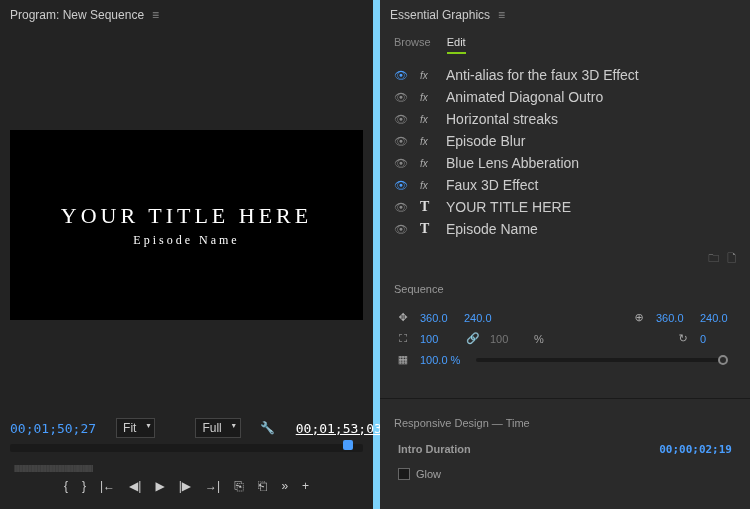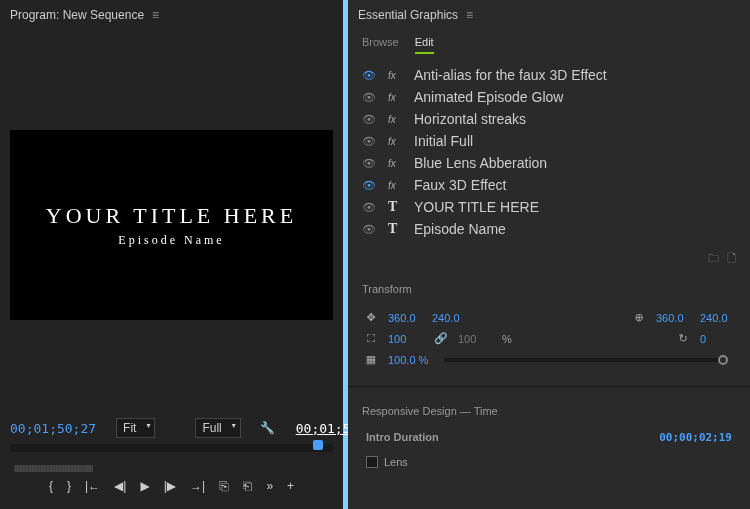--- a/index.html
+++ b/index.html
@@ -1,18 +1,18 @@
 <!DOCTYPE html>
 <html><head>
 <meta charset="utf-8">
 <style>
 * { margin: 0; padding: 0; box-sizing: border-box; font-family: Arial, sans-serif; }
 body { background: #232323; color: #a0a0a0; font-size: 11px; width: 750px; height: 509px; overflow: hidden; }
 .container { display: flex; height: 100%; }
-.left-panel { width: 348px; border-right: 5px solid #7dd3fc; display: flex; flex-direction: column; }
+.left-panel { width: 380px; border-right: 7px solid #7dd3fc; display: flex; flex-direction: column; }
 .right-panel { flex: 1; display: flex; flex-direction: column; background: #2a2a2a; }
 .panel-header { display: flex; align-items: center; padding: 8px 10px; font-size: 12px; color: #ccc; }
 .panel-header .menu-icon { margin-left: 8px; color: #888; }
 .program-monitor { flex: 1; padding: 20px 10px 10px; display: flex; flex-direction: column; }
 .viewport { background: #000; height: 190px; display: flex; flex-direction: column; justify-content: center; align-items: center; margin-top: 80px; }
 .title-text { color: #fff; font-size: 22px; letter-spacing: 4px; font-family: 'Times New Roman', serif; font-weight: 300; }
 .episode-text { color: #fff; font-size: 12px; letter-spacing: 3px; font-family: 'Times New Roman', serif; margin-top: 4px; }
 .transport { padding: 8px 10px; }
 .time-row { display: flex; align-items: center; gap: 20px; margin-bottom: 6px; }
 .timecode-blue { color: #4a9eff; font-size: 13px; font-family: monospace; }
@@ -39,21 +39,21 @@
 .panel-footer-icons { display: flex; justify-content: flex-end; gap: 8px; padding: 6px 14px; color: #888; }
 .section-title { padding: 8px 14px; color: #999; font-size: 11px; }
 .transform-grid { padding: 4px 14px; }
 .tf-row { display: flex; align-items: center; gap: 8px; padding: 4px 0; }
 .tf-icon { width: 18px; color: #aaa; text-align: center; }
 .tf-val { color: #4a9eff; min-width: 36px; }
 .tf-val.grey { color: #777; }
 .tf-spacer { flex: 1; }
 .slider { flex: 1; height: 4px; background: #1a1a1a; border-radius: 2px; position: relative; margin: 0 8px; }
 .slider-handle { position: absolute; right: 0; top: -3px; width: 10px; height: 10px; border: 2px solid #888; border-radius: 50%; background: #2a2a2a; }
-.responsive-section { padding: 10px 14px; border-top: 1px solid #1a1a1a; margin-top: 12px; }
+.responsive-section { padding: 10px 14px; border-top: 1px solid #1a1a1a; margin-top: 24px; }
 .resp-row { display: flex; justify-content: space-between; padding: 6px 4px; font-weight: bold; }
 .resp-label { color: #999; }
 .resp-val { color: #4a9eff; font-family: monospace; }
 .checkbox-row { display: flex; align-items: center; gap: 6px; padding: 6px 4px; }
 .checkbox { width: 12px; height: 12px; border: 1px solid #666; background: #1a1a1a; }
 </style>
 </head>
 <body>
 
 <div class="container">
@@ -110,31 +110,31 @@
     </div>
     <div class="layer-list" id="layer-list">
         <div class="layer-row">
           <span class="eye-icon disabled">👁</span>
           <span class="fx-icon">fx</span>
           <span class="layer-name">Anti-alias for the faux 3D Effect</span>
         </div>
         <div class="layer-row">
           <span class="eye-icon">👁</span>
           <span class="fx-icon">fx</span>
-          <span class="layer-name">Animated Episode Glow</span>
+          <span class="layer-name">Animated Diagonal Outro</span>
         </div>
         <div class="layer-row">
           <span class="eye-icon">👁</span>
           <span class="fx-icon">fx</span>
           <span class="layer-name">Horizontal streaks</span>
         </div>
         <div class="layer-row">
           <span class="eye-icon">👁</span>
           <span class="fx-icon">fx</span>
-          <span class="layer-name">Initial Full</span>
+          <span class="layer-name">Episode Blur</span>
         </div>
         <div class="layer-row">
           <span class="eye-icon">👁</span>
           <span class="fx-icon">fx</span>
           <span class="layer-name">Blue Lens Abberation</span>
         </div>
         <div class="layer-row">
           <span class="eye-icon disabled">👁</span>
           <span class="fx-icon">fx</span>
           <span class="layer-name">Faux 3D Effect</span>
@@ -148,21 +148,21 @@
           <span class="eye-icon">👁</span>
           <span class="t-icon">T</span>
           <span class="layer-name">Episode Name</span>
         </div>
       </div>
     <div class="panel-footer-icons">
       <span>🗀</span>
       <span>🗋</span>
     </div>
 
-    <div class="section-title">Transform</div>
+    <div class="section-title">Sequence</div>
     <div class="transform-grid">
       <div class="tf-row">
         <span class="tf-icon">✥</span>
         <span class="tf-val">360.0</span>
         <span class="tf-val">240.0</span>
         <span class="tf-spacer"></span>
         <span class="tf-icon">⊕</span>
         <span class="tf-val">360.0</span>
         <span class="tf-val">240.0</span>
       </div>
@@ -186,17 +186,17 @@
     </div>
 
     <div class="responsive-section">
       <div class="section-title" style="padding-left:0">Responsive Design — Time</div>
       <div class="resp-row">
         <span class="resp-label">Intro Duration</span>
         <span class="resp-val">00;00;02;19</span>
       </div>
       <div class="checkbox-row">
         <span class="checkbox"></span>
-        <span>Lens</span>
+        <span>Glow</span>
       </div>
     </div>
   </div>
 </div>
 
 </body></html>

